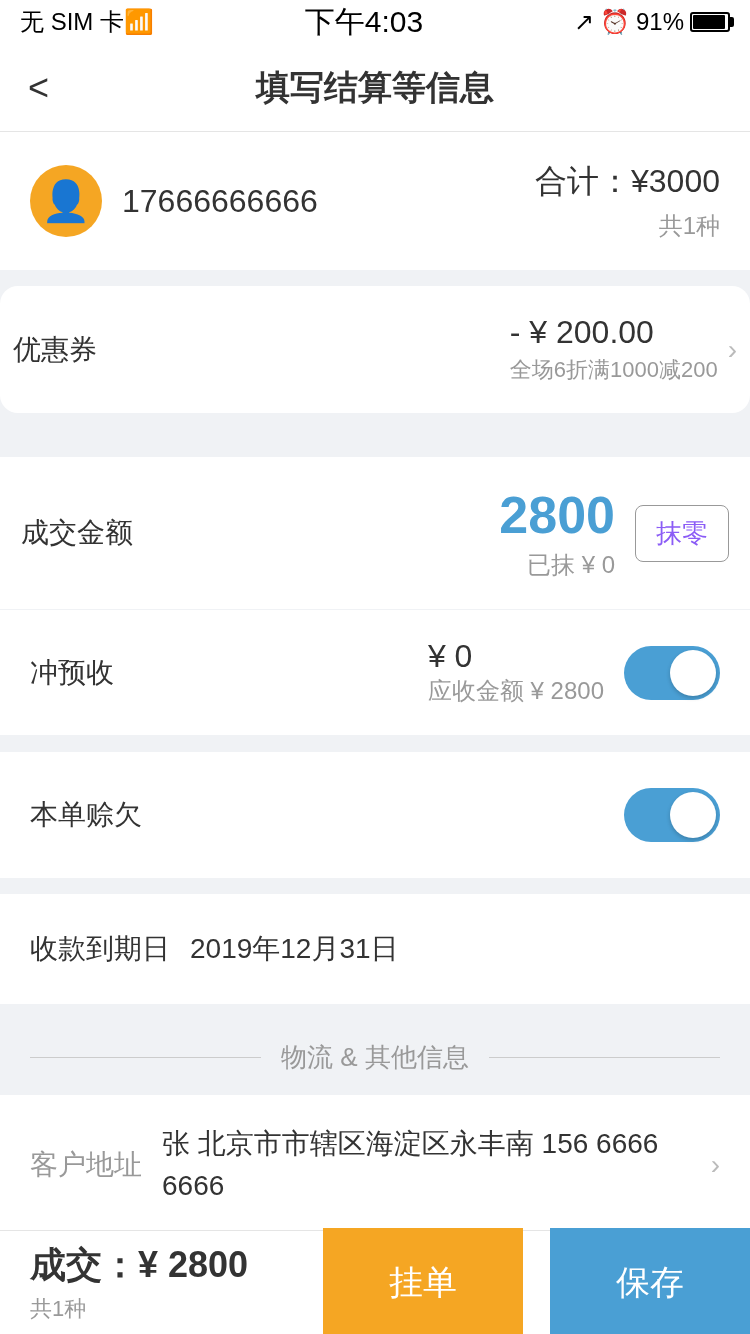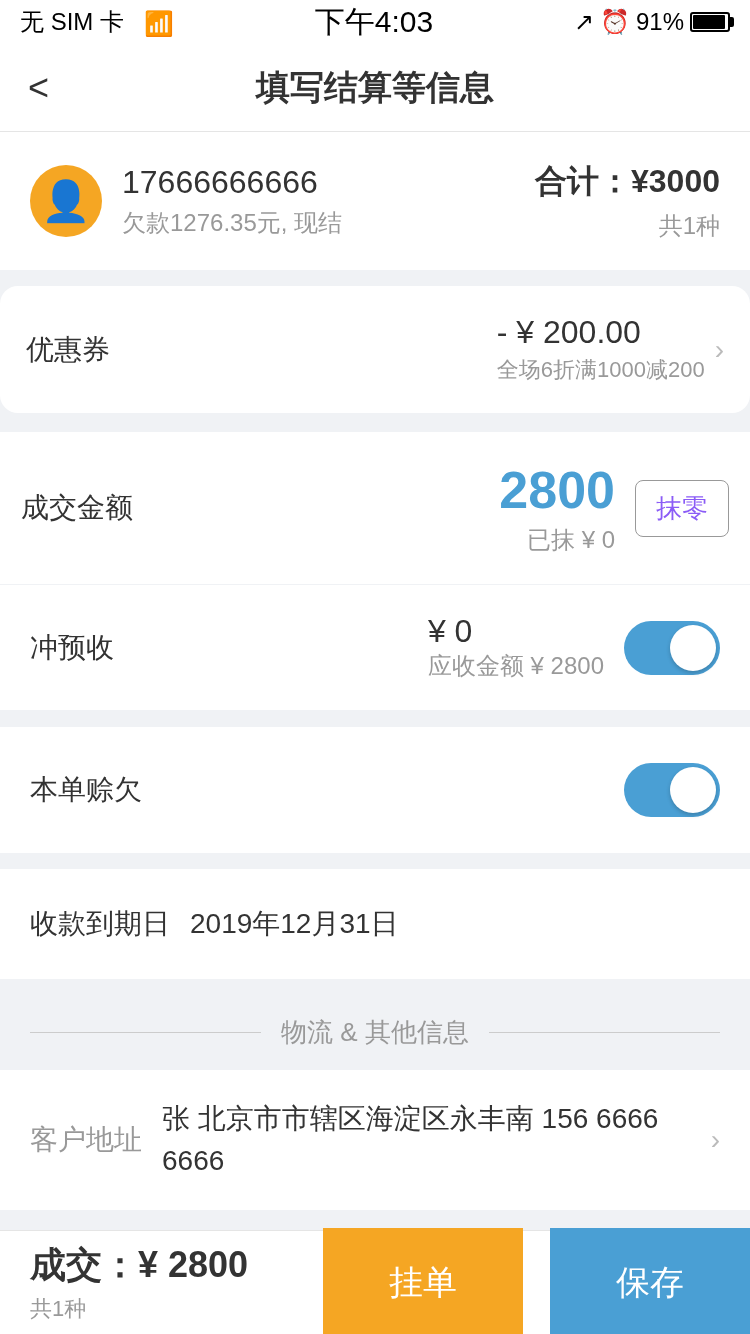--- a/index.html
+++ b/index.html
@@ -18,21 +18,21 @@
     .status-bar {
       height: 44px;
       background: #fff;
       display: flex;
       align-items: center;
       justify-content: space-between;
       padding: 0 20px;
       font-size: 24px;
       color: #000;
     }
-    .status-left { display: flex; align-items: flex-end; gap: 20px; }
+    .status-left { display: flex; align-items: center; gap: 0; }
     .status-center { font-weight: 500; font-size: 30px; }
     .status-right { display: flex; align-items: center; gap: 6px; font-size: 24px; }
     .battery {
       width: 40px; height: 20px;
       border: 2px solid #000;
       border-radius: 3px;
       position: relative;
       display: flex; align-items: center;
     }
     .battery::after {
@@ -93,31 +93,31 @@
       width: 72px; height: 72px;
       border-radius: 50%;
       background: #f5a623;
       display: flex; align-items: center; justify-content: center;
     }
     .avatar-icon { color: #fff; font-size: 40px; }
     .customer-info { }
     .customer-phone { font-size: 32px; font-weight: 500; color: #333; }
     .customer-note { font-size: 24px; color: #999; margin-top: 6px; }
     .customer-right { text-align: right; }
-    .total-amount { font-size: 32px; color: #333; font-weight: 700; }
+    .total-amount { font-size: 32px; color: #333; font-weight: 400; }
     .total-count { font-size: 24px; color: #999; margin-top: 6px; }
 
     
     .coupon-row {
       background: #fff;
-      padding: 28px 26px;
-      display: flex;
-      align-items: center;
-      justify-content: space-between;
-      margin-bottom: 3px;
+      padding: 28px 13px;
+      display: flex;
+      align-items: center;
+      justify-content: space-between;
+      margin-bottom: 28px;
       border-radius: 18px;
     }
     .coupon-label { font-size: 28px; color: #333; }
     .coupon-right { display: flex; align-items: center; gap: 10px; }
     .coupon-discount { font-size: 32px; color: #333; font-weight: 500; }
     .coupon-desc { font-size: 22px; color: #999; margin-top: 4px; text-align: right; }
     .chevron-icon { color: #bbb; font-size: 28px; }
 
     
     .separator { height: 16px; background: #f0f2f5; }
@@ -283,21 +283,20 @@
 
 <div class="content">
 
   <div class="customer-card">
     <div class="customer-left">
       <div class="avatar">
         <span class="avatar-icon">👤</span>
       </div>
       <div class="customer-info">
         <div class="customer-phone">17666666666</div>
-        <div class="customer-note">欠款1276.35元, 现结</div>
       </div>
     </div>
     <div class="customer-right">
       <div class="total-amount">合计：¥3000</div>
       <div class="total-count">共1种</div>
     </div>
   </div>
 
   <div class="coupon-row">
     <span class="coupon-label">优惠券</span>

